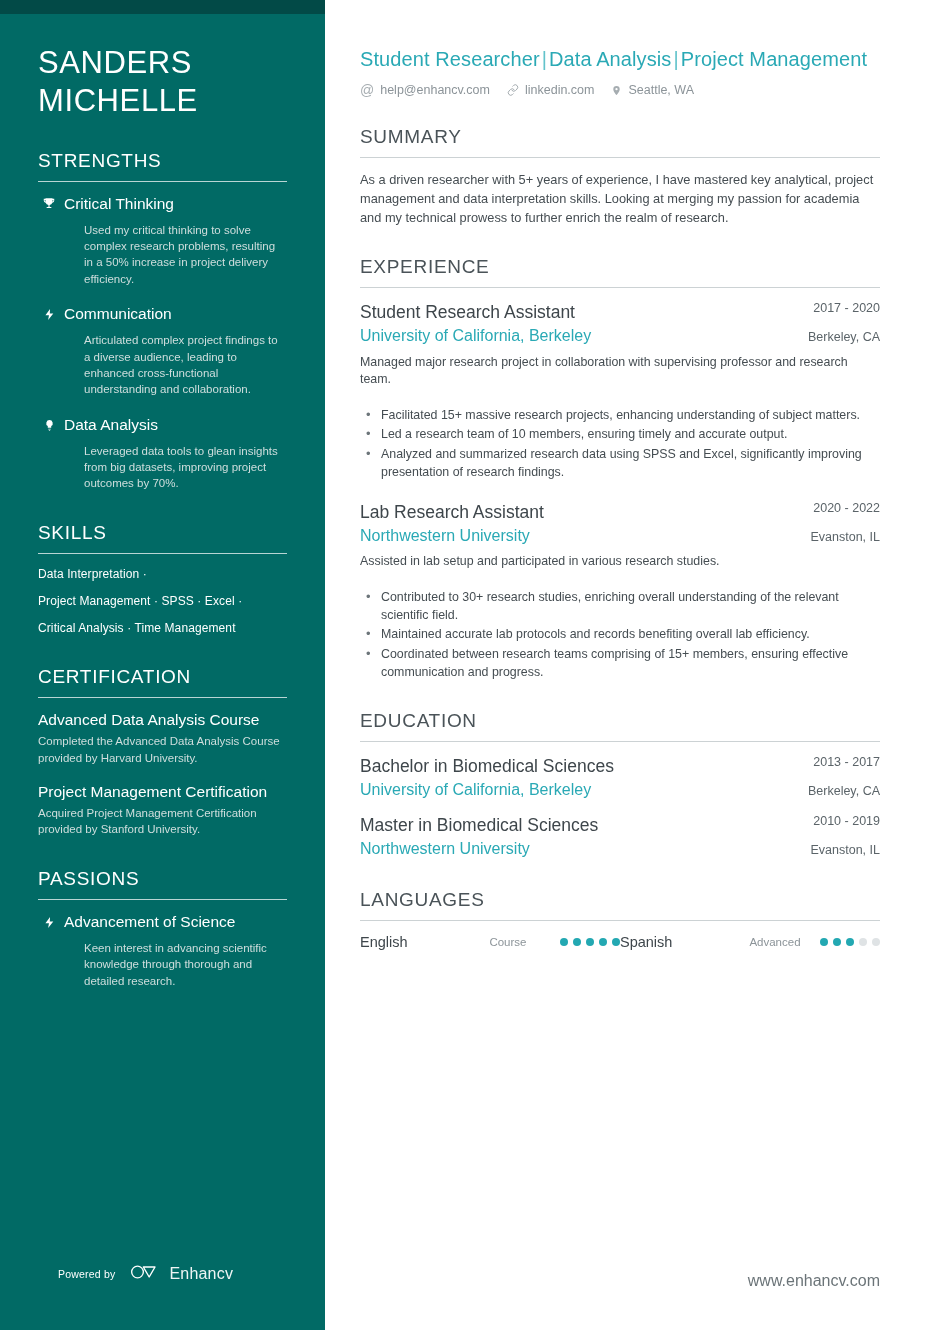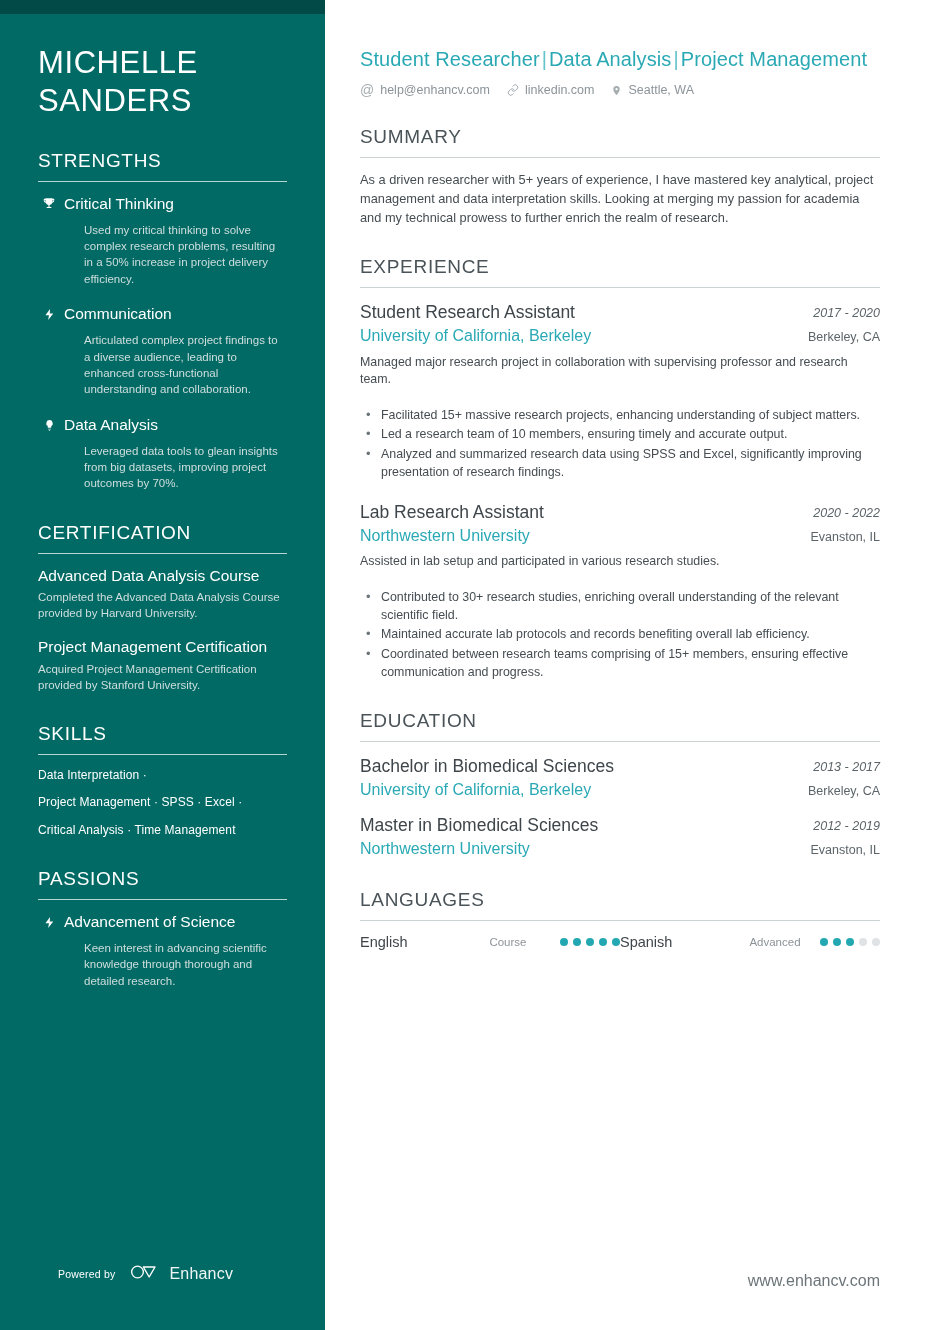--- a/index.html
+++ b/index.html
@@ -98,25 +98,25 @@
   .sec-head {
     font-size: 19px; font-weight: 300; letter-spacing: 0.7px;
     color: #4a5358; padding-bottom: 9px;
   }
   .sec-rule { height: 1px; background: #ccd2d4; margin-bottom: 13px; }
 
   .summary-text { font-size: 12.8px; line-height: 1.47; color: #454d52; }
 
   .entry { margin-bottom: 20px; }
   .entry:last-child { margin-bottom: 0; }
-  .entry-head { display: flex; justify-content: space-between; align-items: center; }
+  .entry-head { display: flex; justify-content: space-between; align-items: flex-start; }
   .entry-role {
     font-size: 17.5px; font-weight: 300; color: #3e464b; line-height: 1.32;
   }
-  .entry-date { font-size: 12.5px; color: #5b6469; white-space: nowrap; padding-left: 14px; font-style: italic; }
+  .entry-date { font-size: 12.5px; color: #5b6469; white-space: nowrap; padding-left: 14px; }
   .entry-sub { display: flex; justify-content: space-between; align-items: baseline; margin-top: 1px; }
   .entry-org { font-size: 16px; font-weight: 300; color: #2aa9b5; line-height: 1.32; }
   .entry-loc { font-size: 12.5px; color: #5b6469; white-space: nowrap; padding-left: 14px; }
   .entry-intro { font-size: 12.4px; line-height: 1.42; color: #454d52; margin-top: 7px; }
   .bullets { list-style: none; margin-top: 18px; }
   .bullets li {
     position: relative; padding-left: 21px;
     font-size: 12.4px; line-height: 1.42; color: #454d52; margin-top: 2px;
   }
   .bullets li::before {
@@ -142,22 +142,22 @@
 </style>
 </head>
 <body>
 
 <div class="page">
 
   <aside class="sidebar">
     <div class="sidebar-topbar"></div>
 
     <div class="name-block">
+      <div class="name-line">SANDERS</div>
       <div class="name-line">MICHELLE</div>
-      <div class="name-line">SANDERS</div>
     </div>
 
     <section class="side-section">
       <div class="side-head">STRENGTHS</div>
       <div class="side-rule"></div>
 
       <div class="strength">
         <span class="str-icon">
           <svg width="14" height="14" viewBox="0 0 24 24" fill="currentColor">
               <path d="M18 3h3v3a4 4 0 0 1-3.3 3.94A6 6 0 0 1 13 13.9V17h3v2H8v-2h3v-3.1a6 6 0 0 1-4.7-3.96A4 4 0 0 1 3 6V3h3V2h12v1zM6 5H4.6v1a2.6 2.6 0 0 0 1.5 2.35A8 8 0 0 1 6 7.4V5zm12 0v2.4a8 8 0 0 1-.1.95A2.6 2.6 0 0 0 19.4 6V5H18z"></path>
@@ -185,41 +185,41 @@
         <span class="str-icon">
           <svg width="13" height="15" viewBox="0 0 24 24" fill="currentColor">
               <path d="M12 2a6 6 0 0 0-3.2 11.07V16h6.4v-2.93A6 6 0 0 0 12 2zm-2.2 16v1.2h4.4V18H9.8zm.6 2.6c.3.85 1.05 1.4 1.6 1.4s1.3-.55 1.6-1.4h-3.2z"></path>
             </svg>
         </span>
         <div class="str-body">
           <div class="str-title">Data Analysis</div>
         </div>
       </div>
       <div class="str-desc" style="margin:-13px 0 0 26px">Leveraged data tools to glean insights from big datasets, improving project outcomes by 70%.</div>
+    </section>
+
+    <section class="side-section">
+      <div class="side-head">SKILLS</div>
+      <div class="side-rule"></div>
+      <div class="skill-line">Data Interpretation ·</div>
+      <div class="skill-line">Project Management · SPSS · Excel ·</div>
+      <div class="skill-line">Critical Analysis · Time Management</div>
     </section>
 
     <section class="side-section">
       <div class="side-head">CERTIFICATION</div>
       <div class="side-rule"></div>
       <div class="cert">
         <div class="cert-title">Advanced Data Analysis Course</div>
         <div class="cert-desc">Completed the Advanced Data Analysis Course provided by Harvard University.</div>
       </div>
       <div class="cert">
         <div class="cert-title">Project Management Certification</div>
         <div class="cert-desc">Acquired Project Management Certification provided by Stanford University.</div>
       </div>
-    </section>
-
-    <section class="side-section">
-      <div class="side-head">SKILLS</div>
-      <div class="side-rule"></div>
-      <div class="skill-line">Data Interpretation ·</div>
-      <div class="skill-line">Project Management · SPSS · Excel ·</div>
-      <div class="skill-line">Critical Analysis · Time Management</div>
     </section>
 
     <section class="side-section">
       <div class="side-head">PASSIONS</div>
       <div class="side-rule"></div>
       <div class="strength">
         <span class="str-icon">
           <svg width="13" height="15" viewBox="0 0 24 24" fill="currentColor">
               <path d="M13 2L4.5 13.5H11L9.5 22 19 10h-6.5L13 2z"></path>
             </svg>
@@ -331,21 +331,21 @@
         </div>
         <div class="entry-sub">
           <div class="entry-org">University of California, Berkeley</div>
           <div class="entry-loc">Berkeley, CA</div>
         </div>
       </div>
 
       <div class="edu-entry">
         <div class="entry-head">
           <div class="entry-role">Master in Biomedical Sciences</div>
-          <div class="entry-date">2012 - 2019</div>
+          <div class="entry-date">2010 - 2019</div>
         </div>
         <div class="entry-sub">
           <div class="entry-org">Northwestern University</div>
           <div class="entry-loc">Evanston, IL</div>
         </div>
       </div>
     </section>
 
     <section class="sec">
       <div class="sec-head">LANGUAGES</div>

